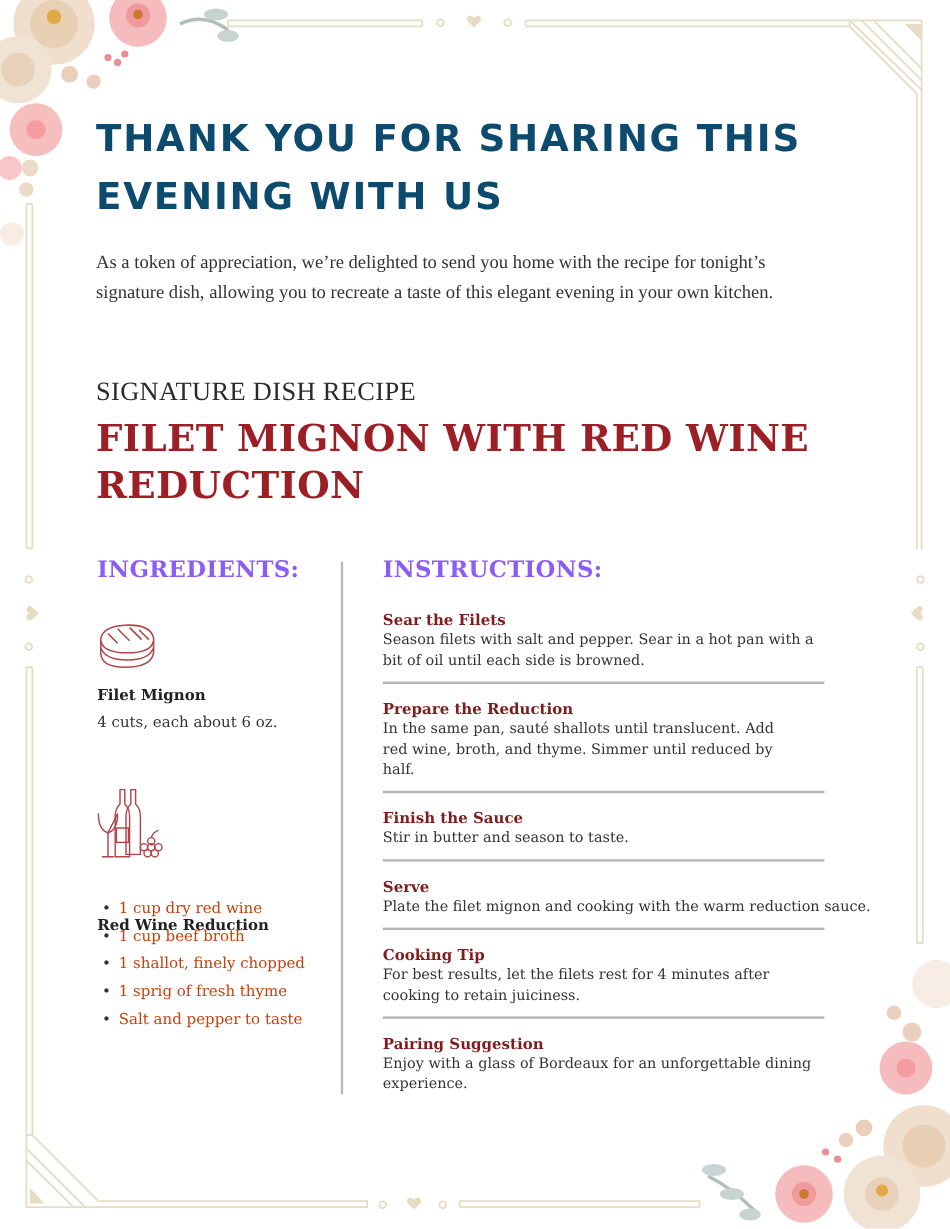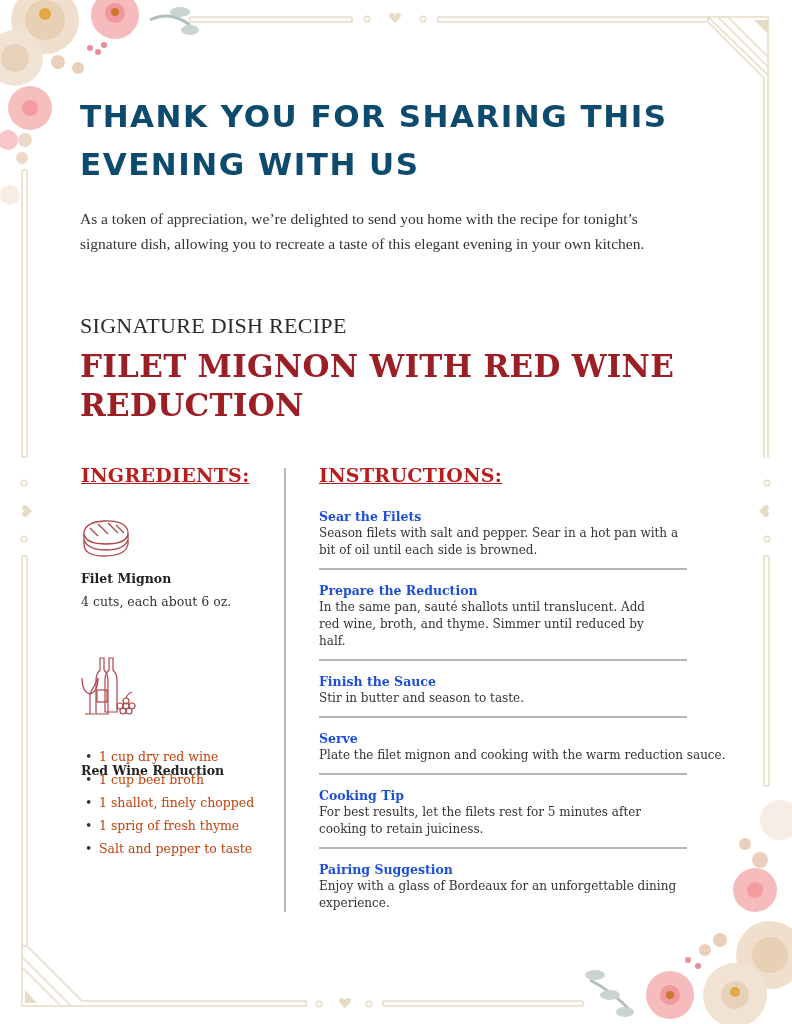--- a/index.html
+++ b/index.html
@@ -13,36 +13,36 @@
               line-height:48px; letter-spacing:1.5px; color:#0c4a6e; text-transform:uppercase; }
   .intro { position:absolute; left:80px; top:207px; width:610px; margin:0;
            font-family:"Liberation Serif", serif; font-size:15.5px; line-height:24.5px; color:#333; }
   .kicker { position:absolute; left:80px; top:313px; margin:0;
             font-family:"Liberation Serif", serif; font-size:22px; color:#2b2b2b; letter-spacing:0.3px; }
   .dish { position:absolute; left:80px; top:347px; width:640px; margin:0;
           font-family:"DejaVu Serif", serif; font-weight:bold; font-size:31px; line-height:39px;
           color:#9b1f24; text-transform:uppercase; letter-spacing:0.3px; }
 
   .col-head { position:absolute; margin:0; font-family:"DejaVu Serif", serif; font-weight:bold;
-              font-size:19px; color:#b91c1c; letter-spacing:0.3px;text-decoration:underline; }
+              font-size:19px; color:#8b5cf6; letter-spacing:0.3px; }
   .divider-v { position:absolute; left:284px; top:468px; width:2px; height:444px; background:#b8b8b8; }
 
   .ing-icon { position:absolute; }
   .ing-name { position:absolute; left:81px; margin:0; font-family:"DejaVu Serif", serif; font-weight:bold;
               font-size:12.5px; color:#222; }
   .ing-desc { position:absolute; left:81px; margin:0; font-family:"DejaVu Serif", serif; font-size:12.5px; color:#333; }
   .ing-list { position:absolute; left:81px; top:745px; margin:0; padding:0 0 0 18px; list-style:none;
               font-family:"DejaVu Serif", serif; font-size:12.5px; color:#c2410c; }
   .ing-list li { position:relative; height:23px; line-height:23px; }
   .ing-list li::before { content:"•"; position:absolute; left:-14px; color:#333; }
 
   .steps { position:absolute; left:319px; top:508px; width:400px; }
   .step { padding:0 0 9px 0; margin-bottom:12px; border-bottom:2px solid #b5b5b5; width:368px; }
   .step:last-child { border-bottom:none; }
-  .step-title { margin:0; font-family:"DejaVu Serif", serif; font-weight:bold; font-size:12.5px; color:#1d4ed8; line-height:17px; }
+  .step-title { margin:0; font-family:"DejaVu Serif", serif; font-weight:bold; font-size:12.5px; color:#7f1d1d; line-height:17px; }
   .step-body { margin:0; font-family:"DejaVu Serif", serif; font-size:12px; color:#333; line-height:17px; width:400px; }
 </style>
 </head>
 <body>
 
 <svg class="frame-svg" viewBox="0 0 792 1024">
   <g fill="none" stroke="#e6dcc4" stroke-width="1.5">
 
     <rect x="190" y="17" width="162" height="5" rx="1"></rect>
 
@@ -197,19 +197,19 @@
   <div class="step">
     <p class="step-title">Finish the Sauce</p>
     <p class="step-body">Stir in butter and season to taste.</p>
   </div>
   <div class="step">
     <p class="step-title">Serve</p>
     <p class="step-body" style="white-space:nowrap">Plate the filet mignon and cooking with the warm reduction sauce.</p>
   </div>
   <div class="step">
     <p class="step-title">Cooking Tip</p>
-    <p class="step-body" style="width:372px">For best results, let the filets rest for 5 minutes after cooking to retain juiciness.</p>
+    <p class="step-body" style="width:372px">For best results, let the filets rest for 4 minutes after cooking to retain juiciness.</p>
   </div>
   <div class="step">
     <p class="step-title">Pairing Suggestion</p>
     <p class="step-body" style="width:360px">Enjoy with a glass of Bordeaux for an unforgettable dining experience.</p>
   </div>
 </div>
 
 </body></html>

